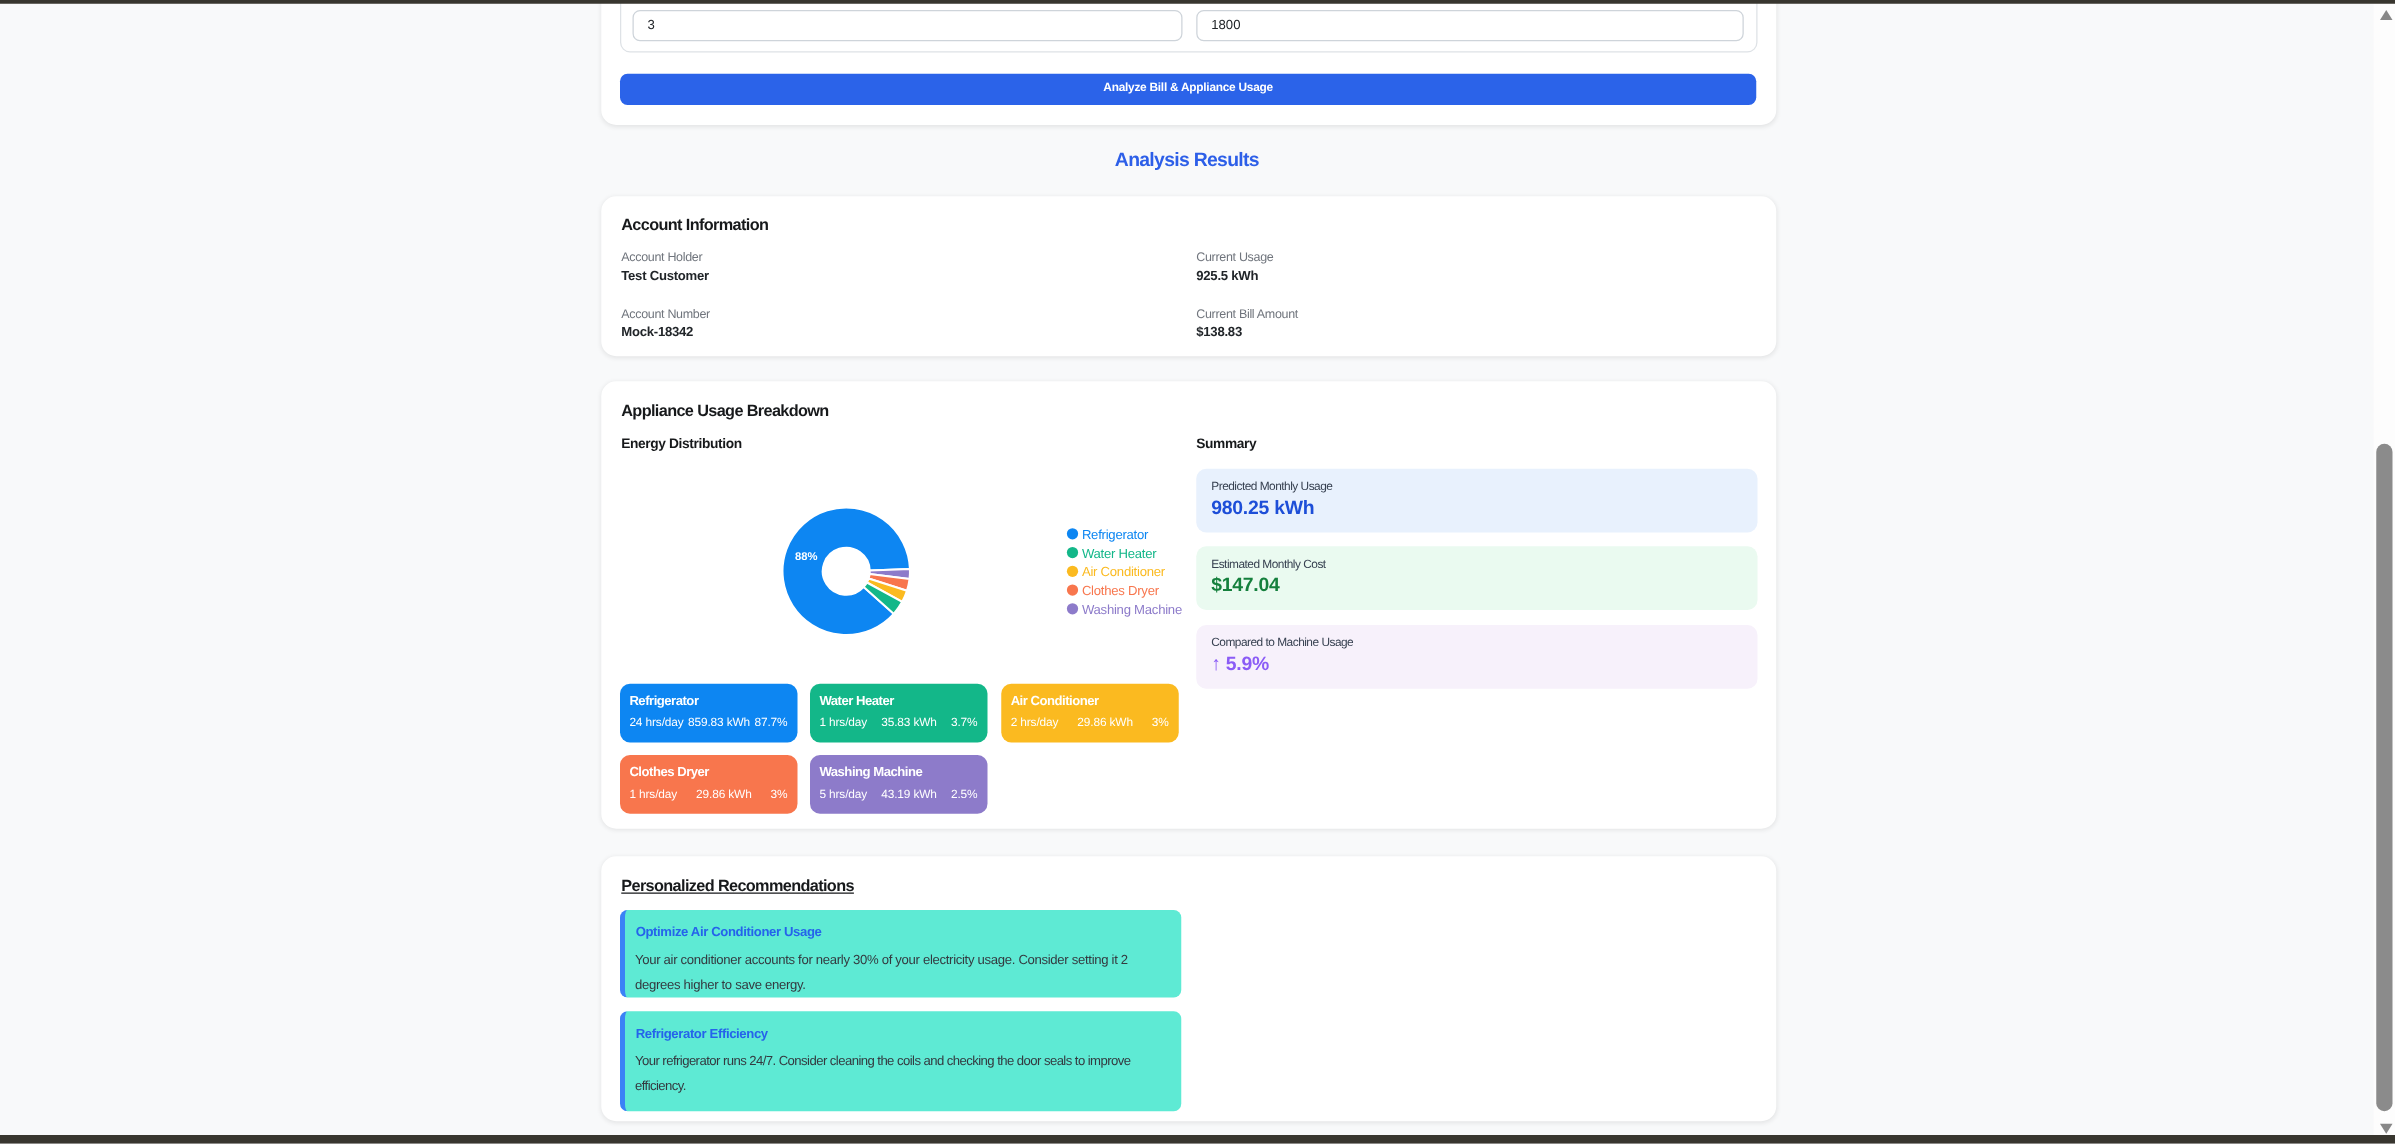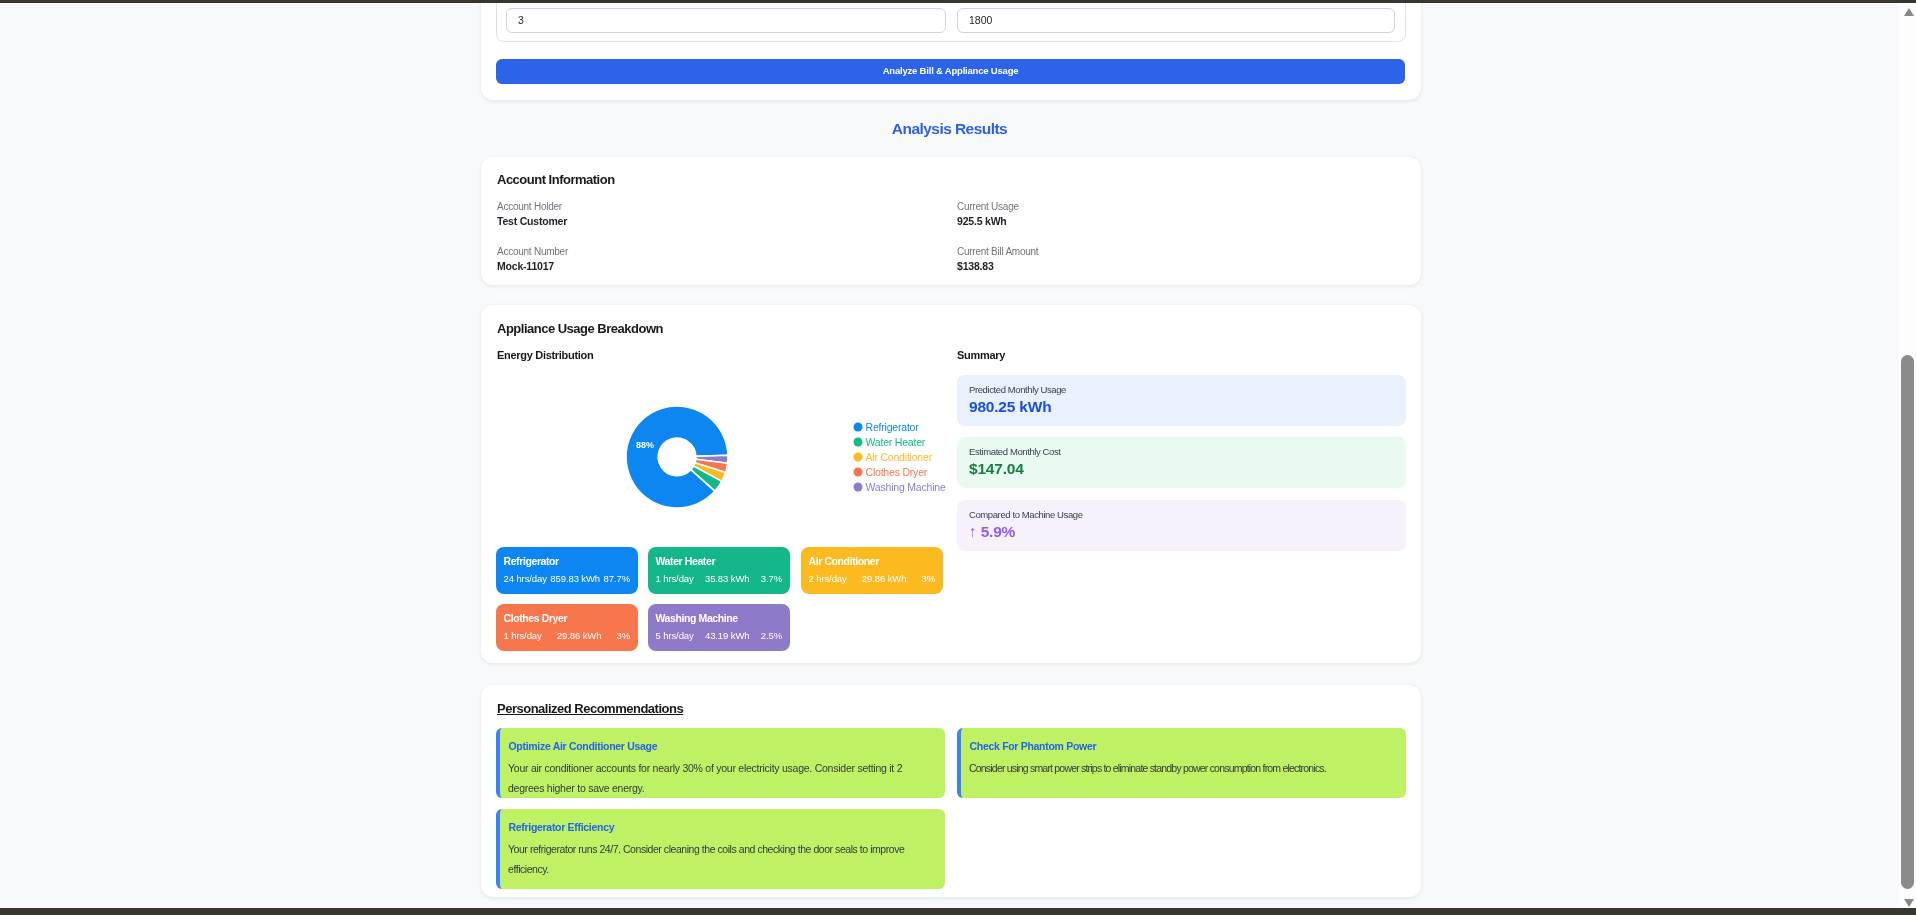--- a/index.html
+++ b/index.html
@@ -36,21 +36,21 @@
   .apbox .t { position:absolute; left:7.5px; top:9px; font-size:10.5px; letter-spacing:-0.4px; font-weight:700; line-height:1; }
   .apbox .r { position:absolute; left:7.5px; right:8px; top:27px; font-size:9.5px; letter-spacing:-0.1px;
               display:flex; justify-content:space-between; white-space:nowrap; line-height:1; }
 
   .sumbox { position:absolute; left:476px; width:449px; height:51px; border-radius:8px; }
   .sumbox .sl { position:absolute; left:12px; top:10px; font-size:9.5px; letter-spacing:-0.4px; color:#374151; line-height:1; }
   .sumbox .sv { position:absolute; left:12px; top:24px; font-size:15.5px; letter-spacing:-0.2px; font-weight:700; line-height:1; }
 
   
   #recs { top:685px; height:212px; }
-  .recbox { position:absolute; width:449px; background:#bef264; border-left:4px solid #3b82f6;
+  .recbox { position:absolute; width:449px; background:#5eead4; border-left:4px solid #3b82f6;
             border-radius:6px; }
   .recbox .rt { position:absolute; left:8.5px; top:13px; font-size:10.5px; letter-spacing:-0.3px; font-weight:700; color:#2563eb; line-height:1; }
   .recbox .rb { position:absolute; left:8px; top:30px; right:6px; font-size:10.5px; letter-spacing:-0.25px; color:#343a40; line-height:20px; }
 
   
   #sb-track { position:absolute; left:1899px; top:3px; width:17px; height:905px; background:#fdfdfd; }
   #sb-thumb { position:absolute; left:1901px; top:355px; width:13px; height:534px; background:#8b8b8b; border-radius:7px; }
   .sb-arr-up { position:absolute; left:1904px; top:8px; width:0; height:0;
                border-left:5.5px solid transparent; border-right:5.5px solid transparent; border-bottom:8px solid #888; }
   .sb-arr-dn { position:absolute; left:1904px; top:899px; width:0; height:0;
@@ -67,21 +67,21 @@
     <div id="analyzebtn">Analyze Bill &amp; Appliance Usage</div>
   </div>
 
   <div id="results-h">Analysis Results</div>
 
   <div class="card" id="acct">
     <div class="abs cardtitle" style="left:16px; top:16px; line-height:1;">Account Information</div>
     <div class="abs lbl" style="left:16px; top:45px;">Account Holder</div>
     <div class="abs val" style="left:16px; top:59px;">Test Customer</div>
     <div class="abs lbl" style="left:16px; top:90px;">Account Number</div>
-    <div class="abs val" style="left:16px; top:104px;">Mock-11017</div>
+    <div class="abs val" style="left:16px; top:104px;">Mock-18342</div>
     <div class="abs lbl" style="left:476px; top:45px;">Current Usage</div>
     <div class="abs val" style="left:476px; top:59px;">925.5 kWh</div>
     <div class="abs lbl" style="left:476px; top:90px;">Current Bill Amount</div>
     <div class="abs val" style="left:476px; top:104px;">$138.83</div>
   </div>
 
   <div class="card" id="appl">
     <div class="abs cardtitle" style="left:16px; top:17px; line-height:1;">Appliance Usage Breakdown</div>
     <div class="abs subhead" style="left:16px; top:45px; line-height:1;">Energy Distribution</div>
     <div class="abs subhead" style="left:476px; top:45px; line-height:1;">Summary</div>
@@ -164,24 +164,20 @@
       <div class="sv" style="color:#8b5cf6;"><span style="font-weight:400;">↑</span> 5.9%</div>
     </div>
   </div>
 
   <div class="card" id="recs">
     <div class="abs cardtitle" style="left:16px; top:17px; line-height:1;text-decoration:underline;">Personalized Recommendations</div>
     <div class="recbox" style="left:15px; top:43px; height:70px;">
       <div class="rt">Optimize Air Conditioner Usage</div>
       <div class="rb">Your air conditioner accounts for nearly 30% of your electricity usage. Consider setting it 2<br>degrees higher to save energy.</div>
     </div>
-    <div class="recbox" style="left:476px; top:43px; height:70px;">
-      <div class="rt">Check For Phantom Power</div>
-      <div class="rb" style="letter-spacing:-0.8px;">Consider using smart power strips to eliminate standby power consumption from electronics.</div>
-    </div>
     <div class="recbox" style="left:15px; top:124px; height:80px;padding-left:40px;">
       <div class="rt">Refrigerator Efficiency</div>
       <div class="rb" style="letter-spacing:-0.45px;">Your refrigerator runs 24/7. Consider cleaning the coils and checking the door seals to improve<br>efficiency.</div>
     </div>
   </div>
 
   <div class="bar-bot"></div>
   <div id="sb-track"></div>
   <div class="sb-arr-up"></div>
   <div id="sb-thumb"></div>

